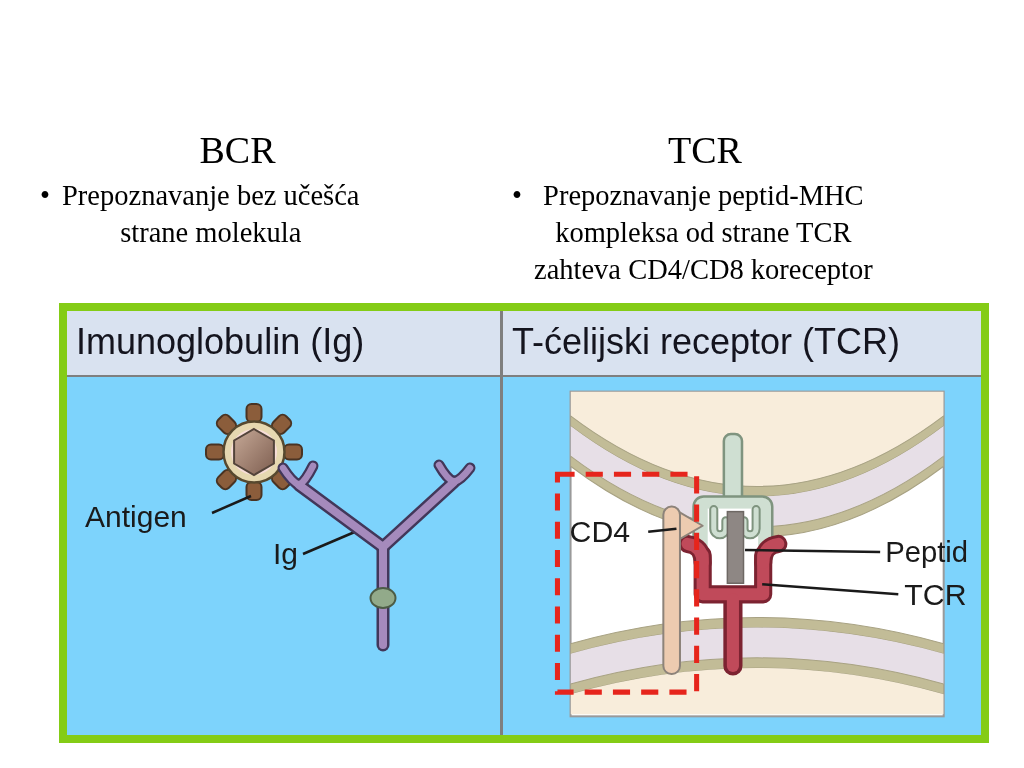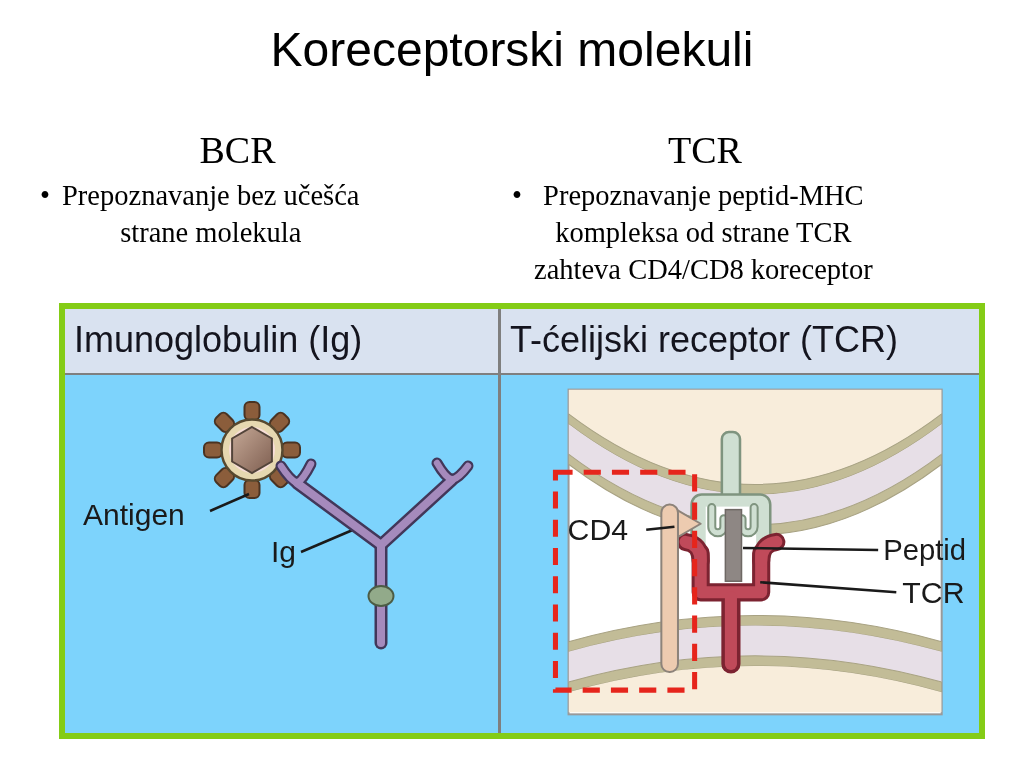--- a/index.html
+++ b/index.html
@@ -10,35 +10,34 @@
   .col{position:absolute;top:128px;font-family:Liberation Serif, serif;}
   .col-left{left:15px;width:445px;}
   .col-right{left:470px;width:470px;}
   .col-heading{text-align:center;font-size:38px;font-weight:400;margin:0 0 5px 0;}
   .bullet{display:flex;font-size:28.5px;line-height:1.3;}
   .col-left .bullet{margin-left:25px;}
   .col-right .bullet{margin-left:42px;}
   .marker{width:22px;flex:0 0 22px;}
   .blines div{white-space:nowrap;text-align:center;}
   .fig{position:absolute;left:59px;top:303px;width:914px;height:424px;
-       border:6px solid #84cc16;background:#fff;display:grid;
+       border:8px solid #84cc16;background:#fff;display:grid;
        grid-template-columns:436px 1fr;grid-template-rows:66px 1fr;}
   .hdr{background:#d9e2f0;border-bottom:2px solid #7f7f7f;font-size:36px;
        line-height:62px;padding-left:9px;color:#14141e;white-space:nowrap;overflow:hidden;}
   .bl{border-right:3px solid #7f7f7f;}
   .cell{position:relative;background:#7dd3fc;}
   .cell svg{display:block;width:100%;height:100%;}
   svg text{fill:#1a1a1a;font-family:"Liberation Sans","DejaVu Sans",sans-serif;}
 </style>
 </head>
 <body>
 
 <div class="slide">
 
-  <div class="title">Koreceptorski molekuli</div>
 
   <div class="col col-left">
     <div class="col-heading">BCR</div>
     <div class="bullet">
       <span class="marker">•</span>
       <div class="blines">
         <div>Prepoznavanje bez učešća</div>
         <div>strane molekula</div>
       </div>
     </div>

